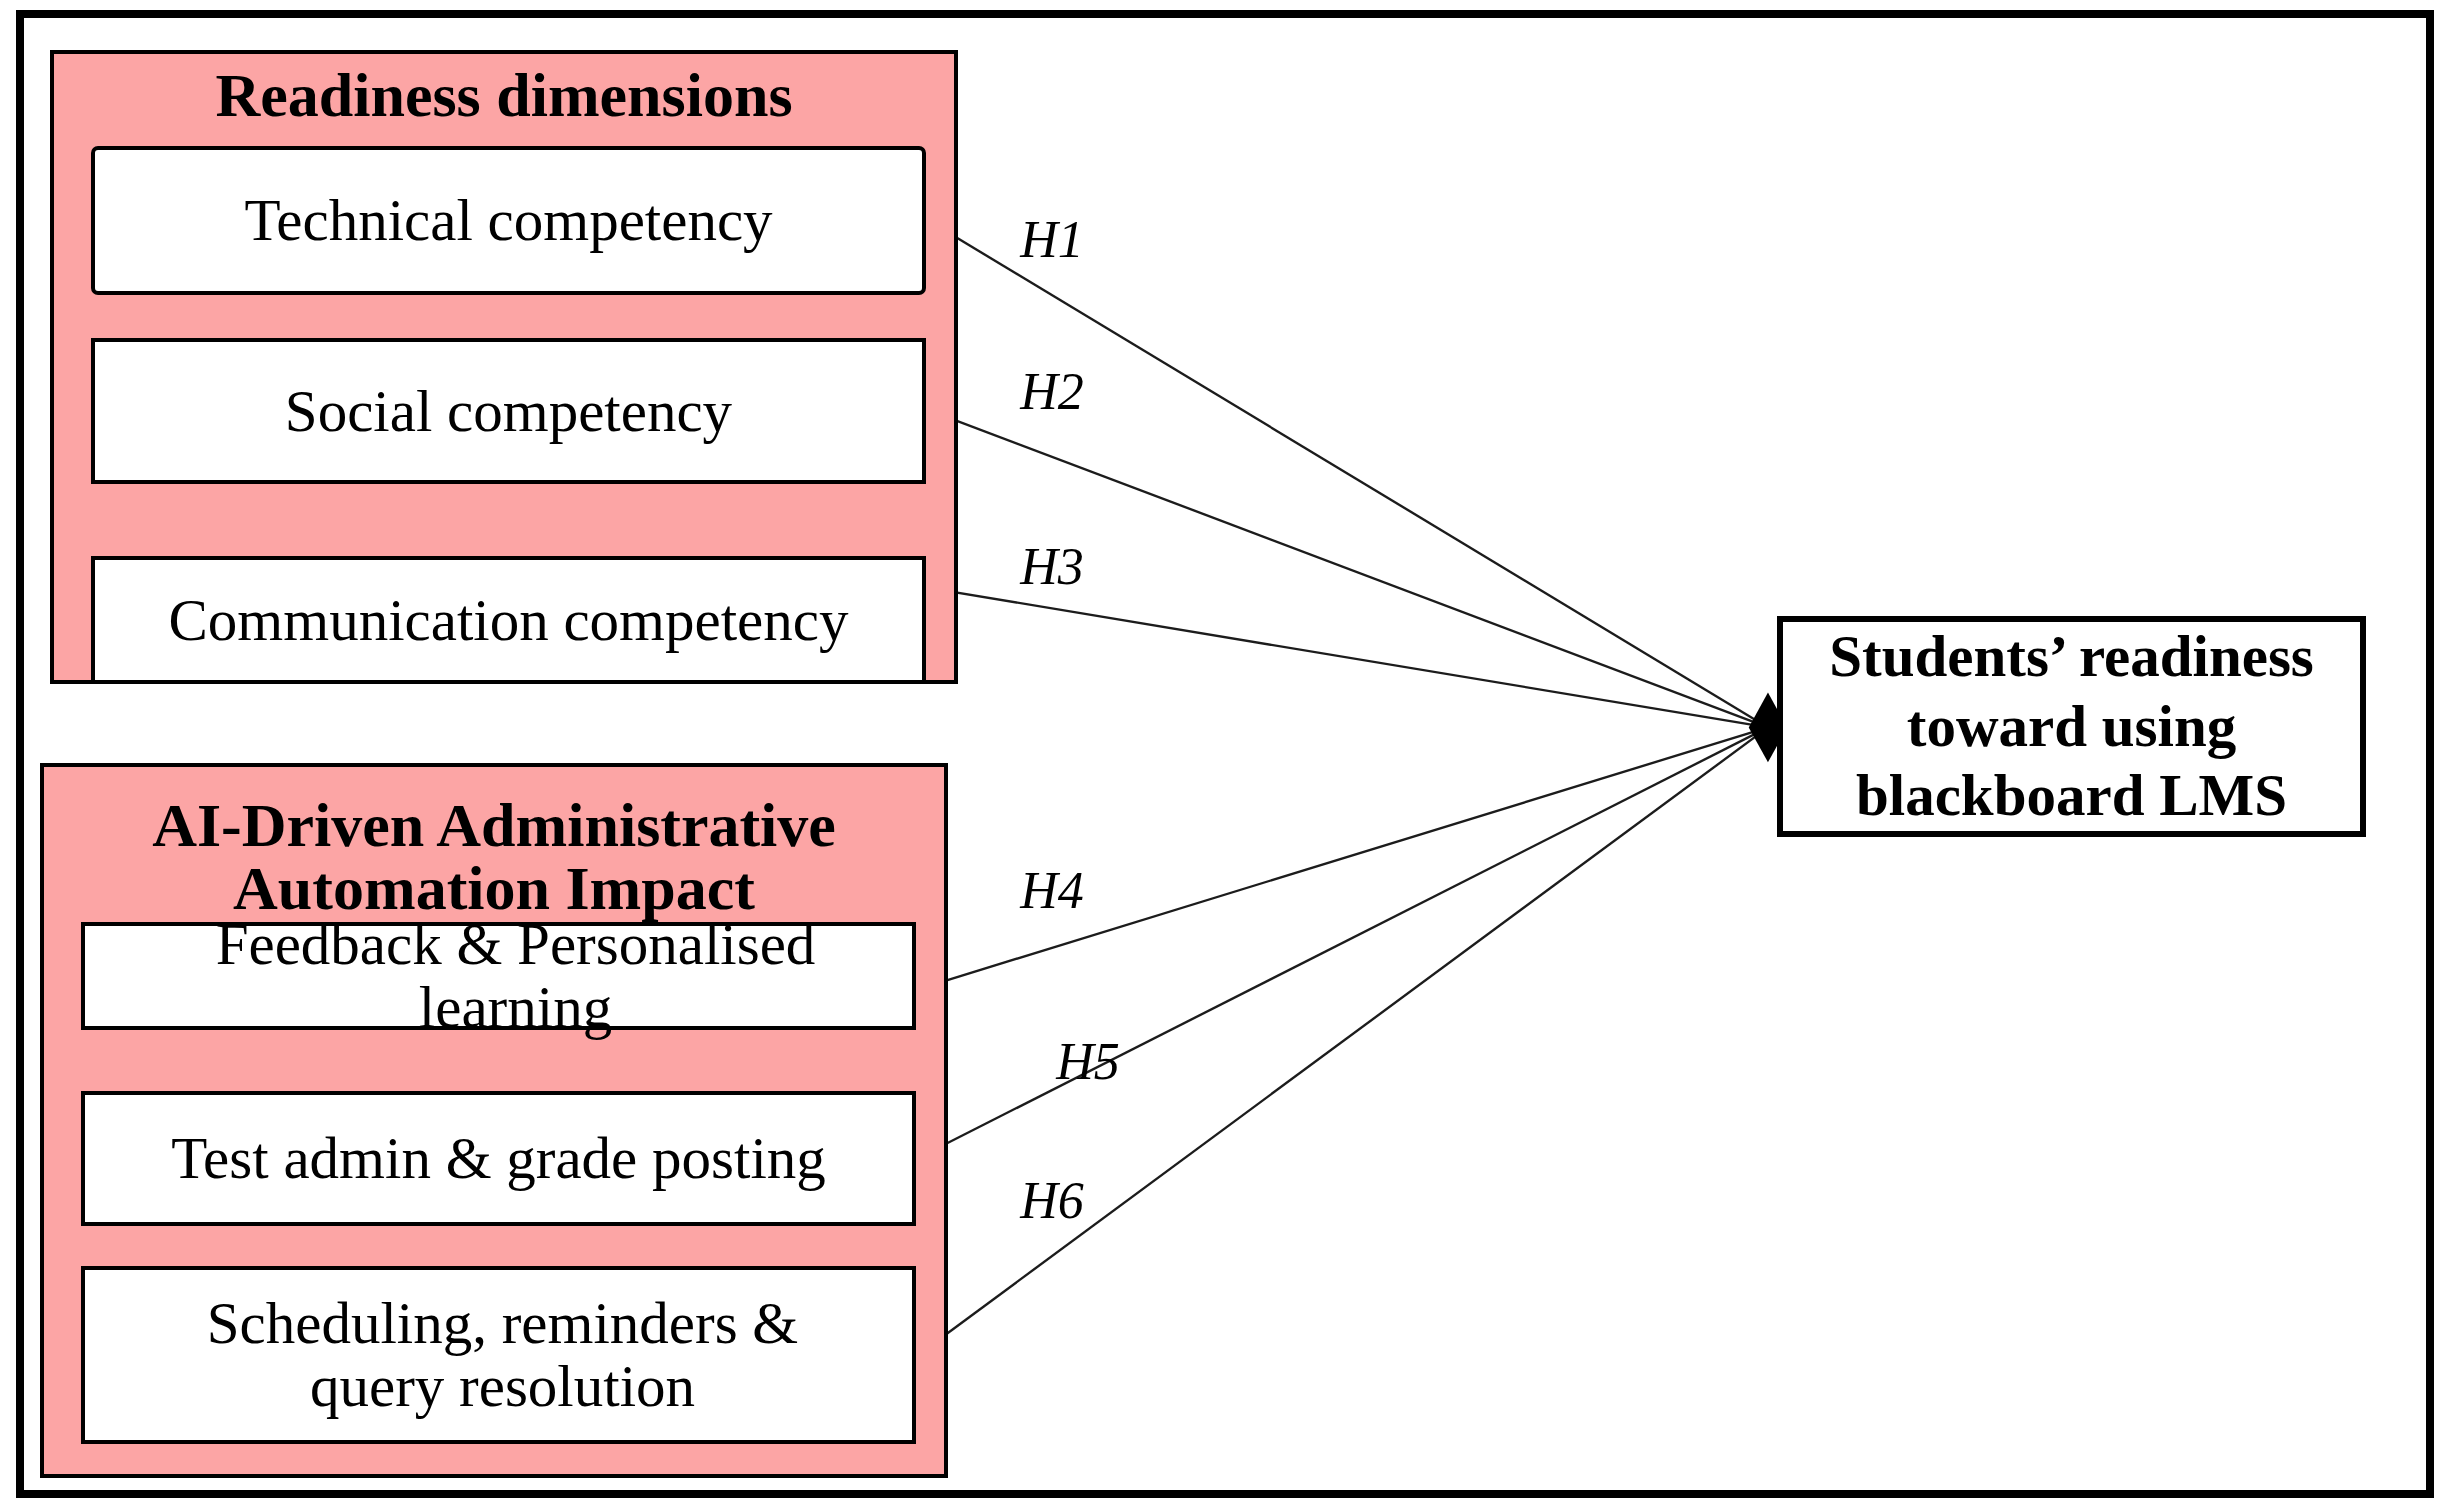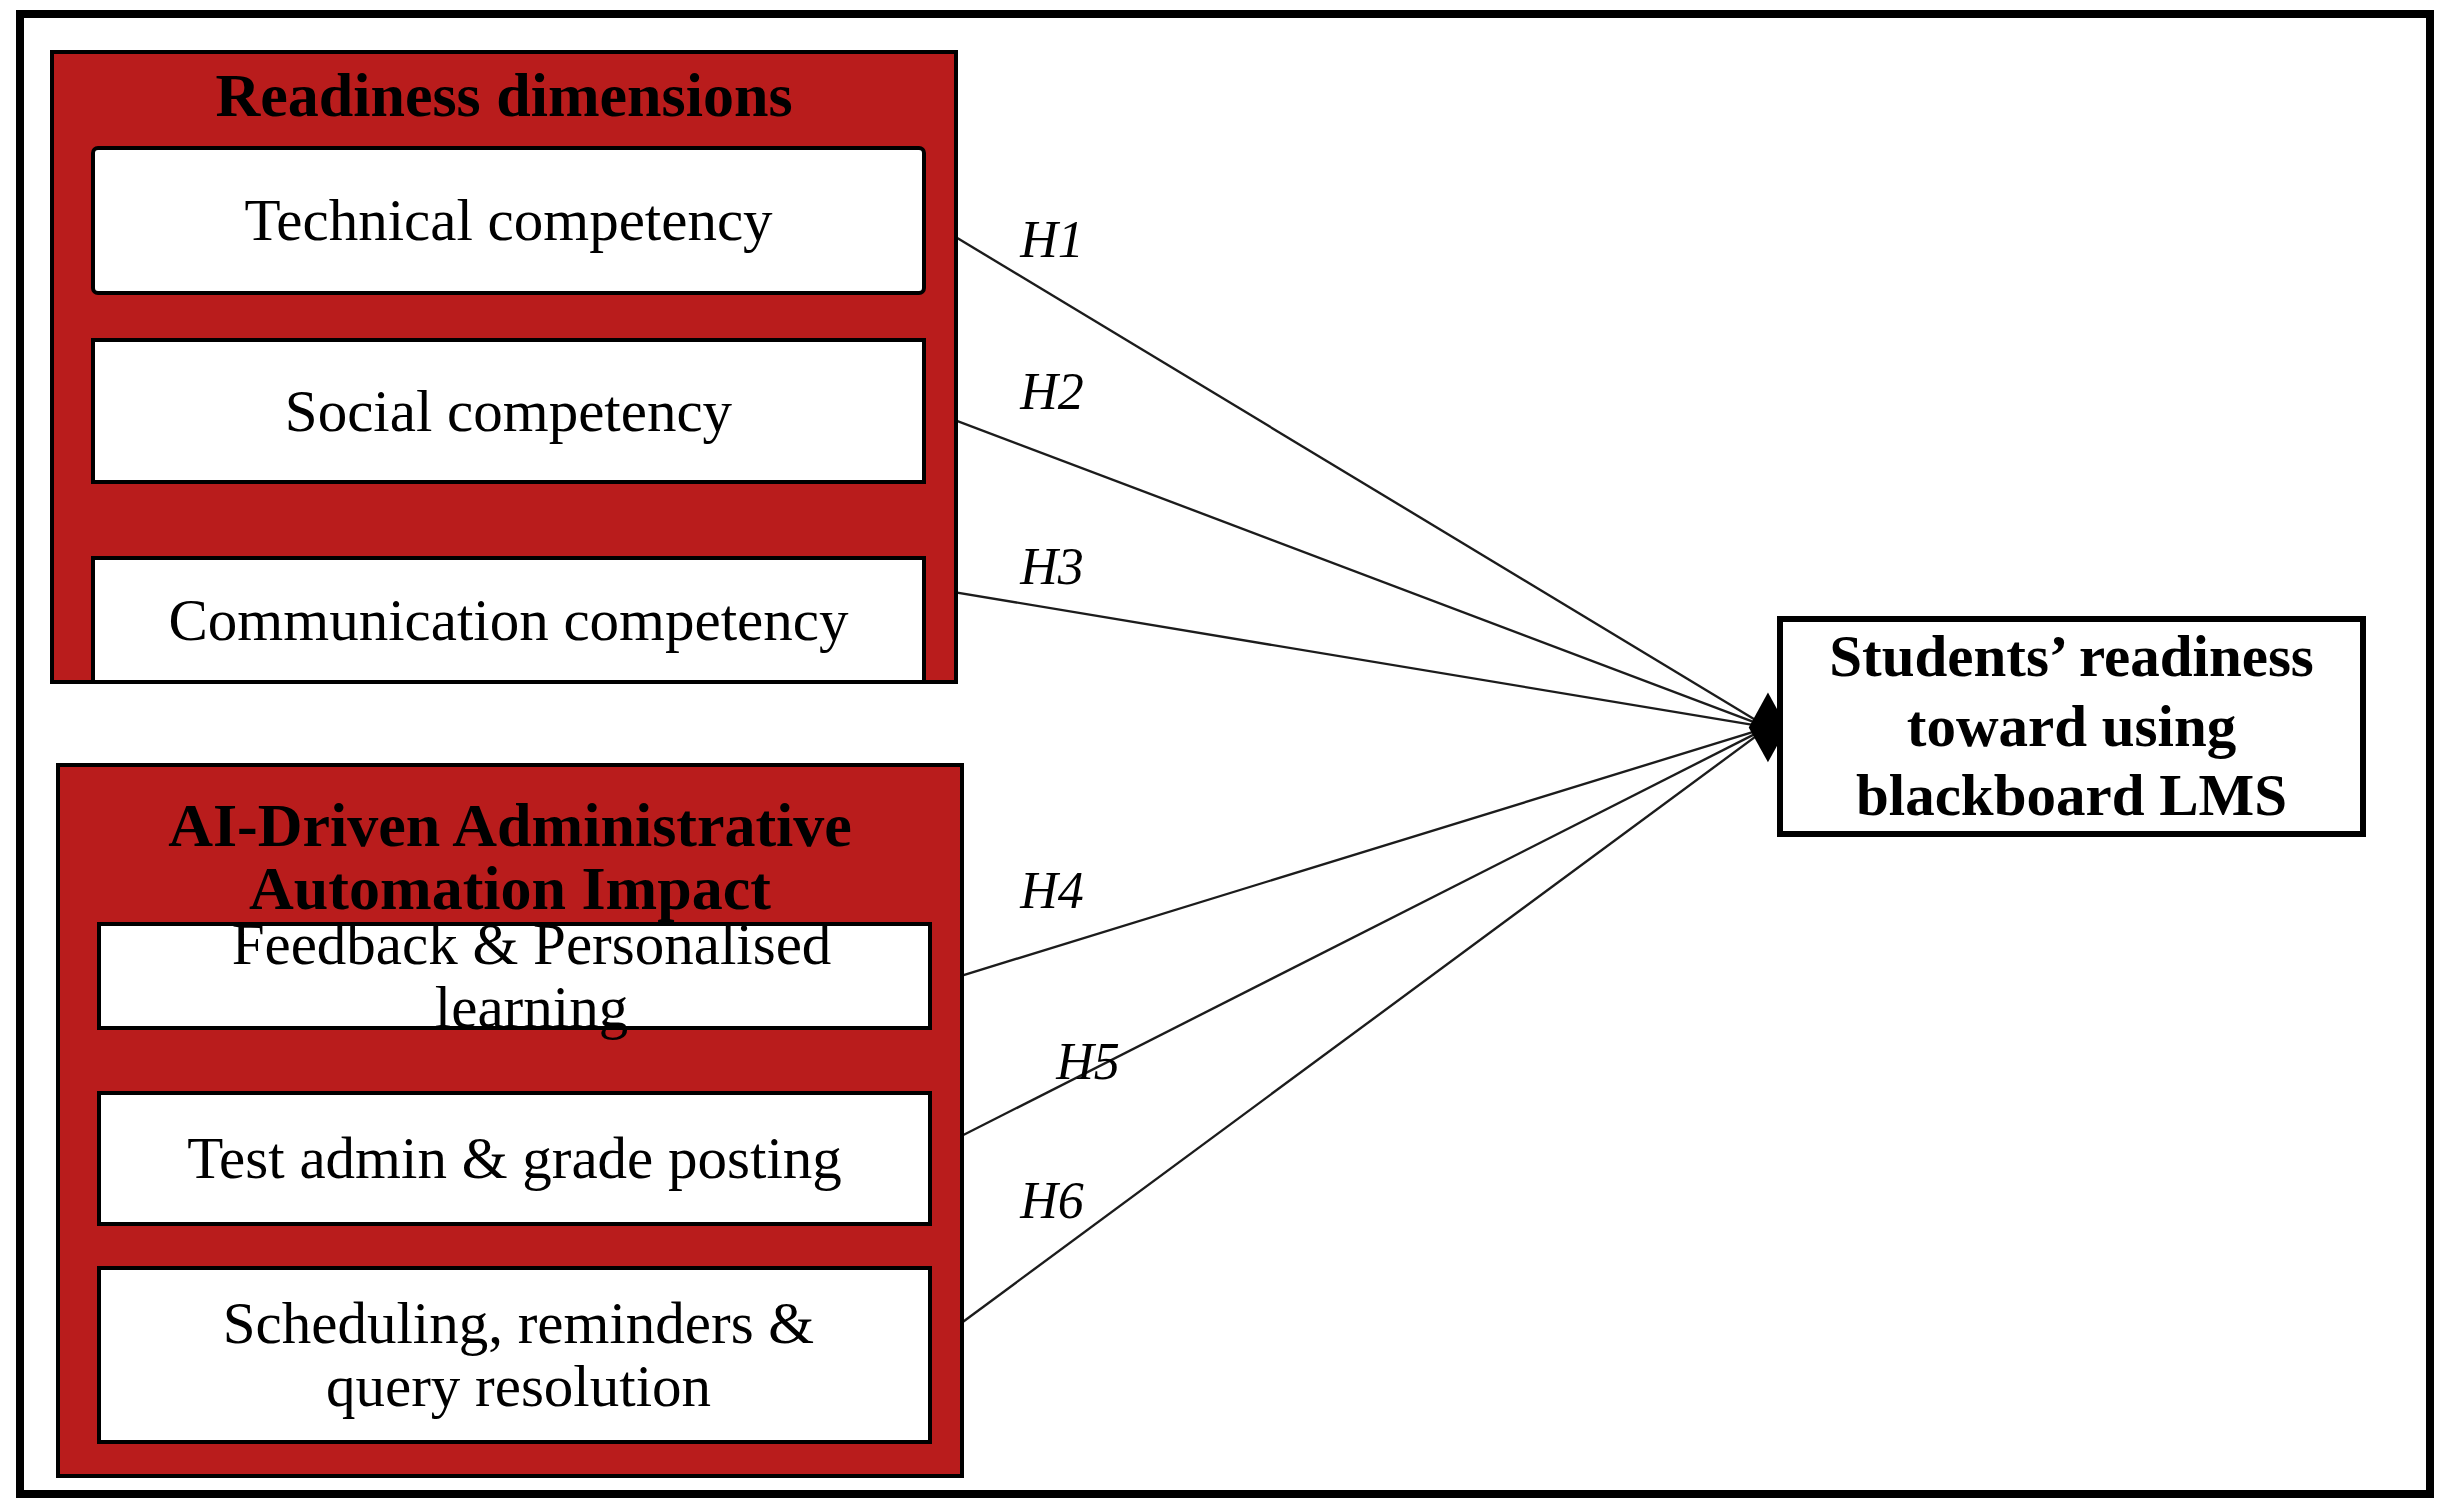--- a/index.html
+++ b/index.html
@@ -16,24 +16,24 @@
   .outer-frame {
     position: absolute;
     left: 16.3px; top: 10.4px;
     width: 2418px; height: 1488px;
     border: 8.1px solid #000000;
     background: #ffffff;
   }
   .group-box {
     position: absolute;
     border: 4.4px solid #000000;
-    background: #b91c1c;
+    background: #fca5a5;
   }
   .group-readiness { left: 50px; top: 50px; width: 908px; height: 634px; }
-  .group-ai       { left: 56px; top: 763px; width: 908px; height: 715px; }
+  .group-ai       { left: 40px; top: 763px; width: 908px; height: 715px; }
   .group-title {
     position: absolute;
     left: 0; right: 0;
     text-align: center;
     font-weight: bold;
     font-size: 62px;
     line-height: 1.02;
     white-space: pre-line;
   }
   .group-readiness .group-title { top: 10.4px; }

